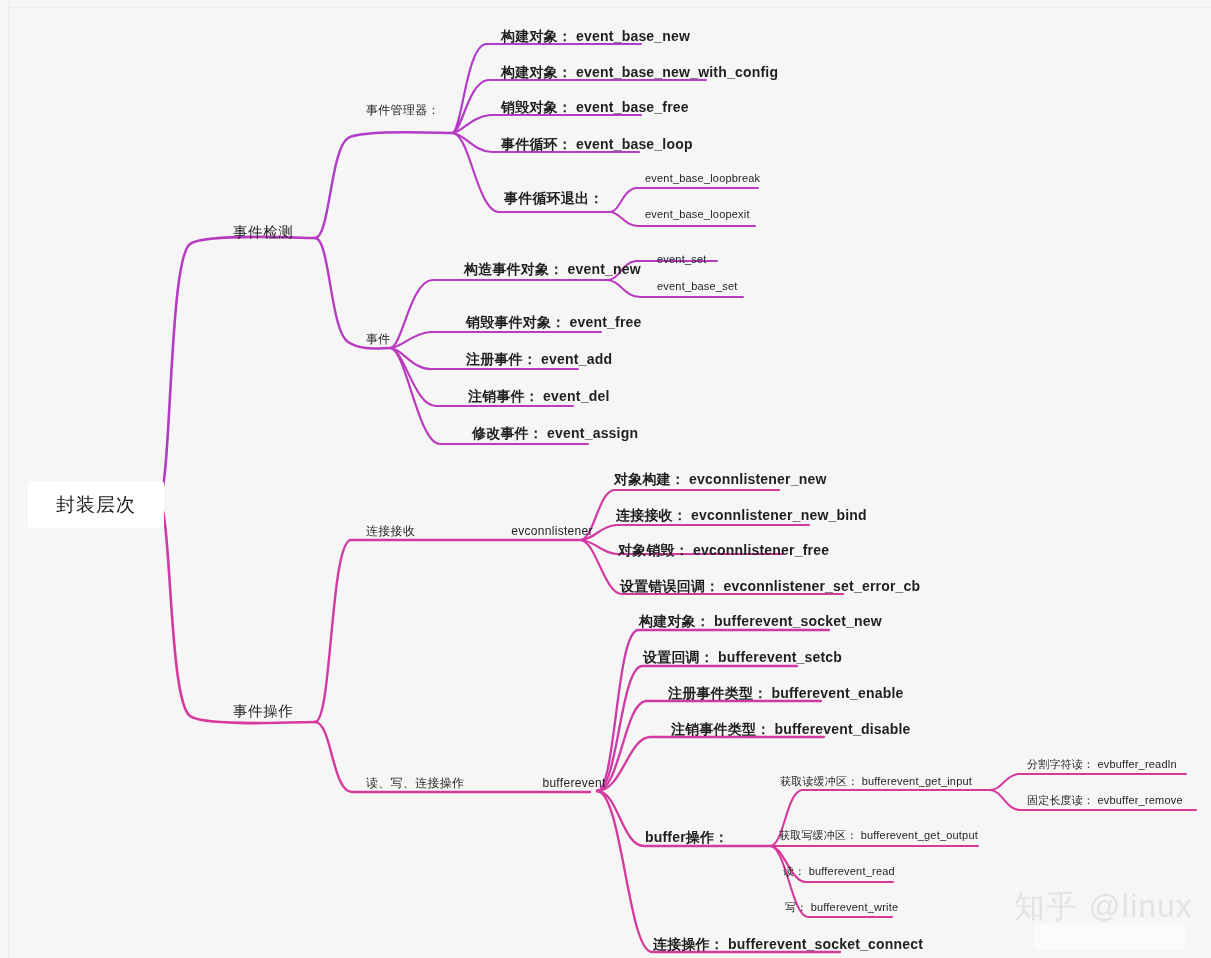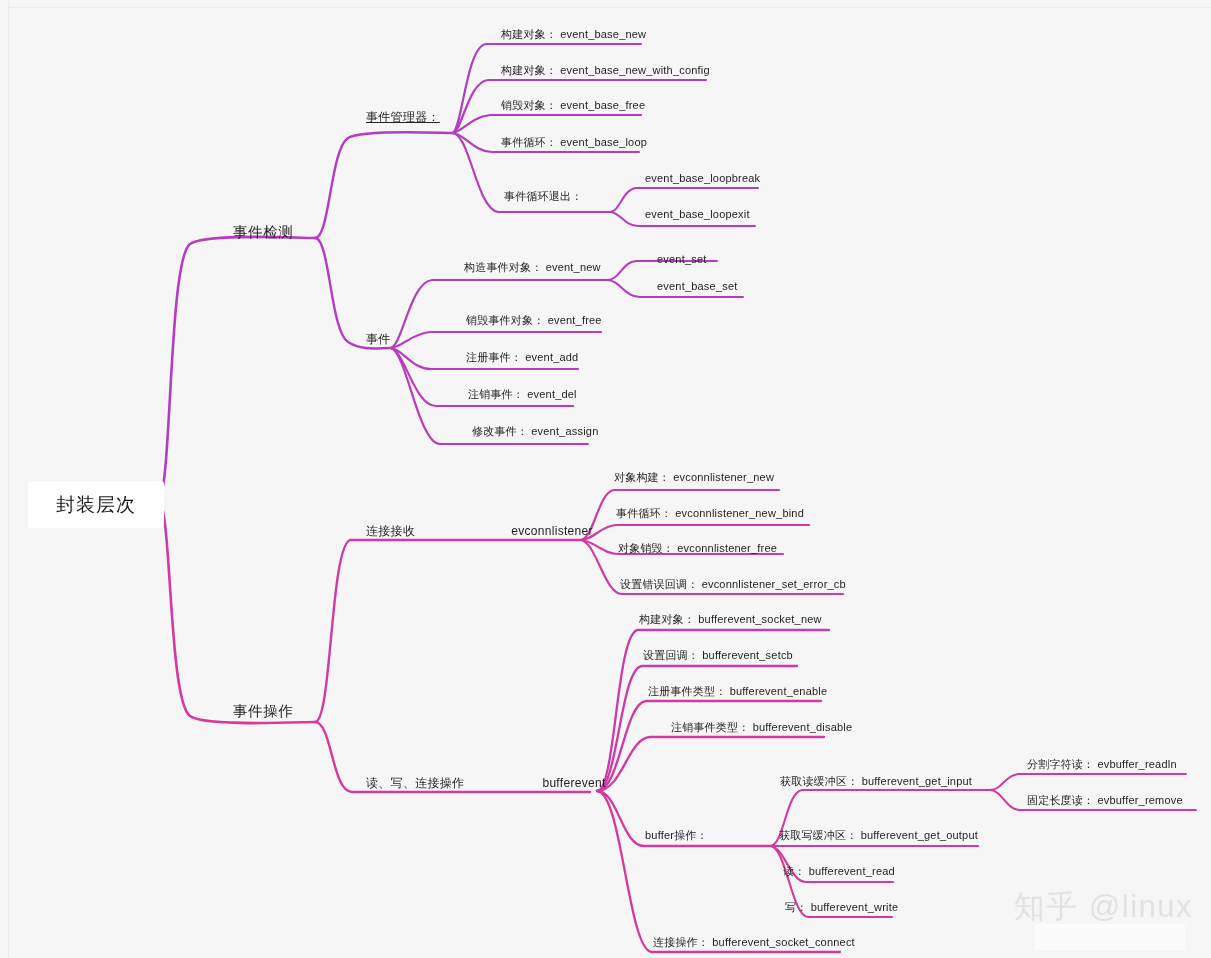--- a/index.html
+++ b/index.html
@@ -55,22 +55,23 @@
   }
   .lvl1 {
     font-size: 14.5px;
     letter-spacing: 0.6px;
   }
   .lvl2 {
     font-size: 12px;
     letter-spacing: 0.3px;
   }
   .lvl3 {
-    font-size: 11px;
+    font-size: 14px;
     letter-spacing: 0.2px;
+    font-weight: bold;
   }
   .lvl4 {
     font-size: 11px;
     letter-spacing: 0.2px;
   }
   .pairnode {
     font-size: 12px;
     letter-spacing: 0.3px;
   }
   .pairnode .gap {
@@ -174,21 +175,21 @@
       <path d="M990,790 C1002,790 1006,810 1020,810 L1196,810" stroke="#d5399e" stroke-width="2.0"></path>
 
     </g>
   </svg>
 
   <div class="node root-node" style="left:28px; top:481px;">封装层次</div>
 
   <div class="node lvl1" style="left:233px; top:225px;">事件检测</div>
   <div class="node lvl1" style="left:233px; top:704px;">事件操作</div>
 
-  <div class="node lvl2" style="left:366px; top:111px;text-decoration:underline;">事件管理器：</div>
+  <div class="node lvl2" style="left:366px; top:104px;">事件管理器：</div>
   <div class="node lvl2" style="left:366px; top:333px;">事件</div>
 
   <div class="node pairnode" style="left:366px; top:525px;"><span>连接接收</span><span class="gap"></span><span>evconnlistener</span></div>
 
   <div class="node pairnode" style="left:366px; top:777px;"><span>读、写、连接操作</span><span class="gap2"></span><span>bufferevent</span></div>
 
   <div class="node lvl3" style="left:501px; top:29px;">构建对象： event_base_new</div>
   <div class="node lvl3" style="left:501px; top:65px;">构建对象： event_base_new_with_config</div>
   <div class="node lvl3" style="left:501px; top:100px;">销毁对象： event_base_free</div>
   <div class="node lvl3" style="left:501px; top:137px;">事件循环： event_base_loop</div>
@@ -200,27 +201,27 @@
   <div class="node lvl3" style="left:464px; top:262px;">构造事件对象： event_new</div>
   <div class="node lvl4" style="left:657px; top:254px;">event_set</div>
   <div class="node lvl4" style="left:657px; top:281px;">event_base_set</div>
 
   <div class="node lvl3" style="left:466px; top:315px;">销毁事件对象： event_free</div>
   <div class="node lvl3" style="left:466px; top:352px;">注册事件： event_add</div>
   <div class="node lvl3" style="left:468px; top:389px;">注销事件： event_del</div>
   <div class="node lvl3" style="left:472px; top:426px;">修改事件： event_assign</div>
 
   <div class="node lvl3" style="left:614px; top:472px;">对象构建： evconnlistener_new</div>
-  <div class="node lvl3" style="left:616px; top:508px;">事件循环： evconnlistener_new_bind</div>
+  <div class="node lvl3" style="left:616px; top:508px;">连接接收： evconnlistener_new_bind</div>
   <div class="node lvl3" style="left:618px; top:543px;">对象销毁： evconnlistener_free</div>
   <div class="node lvl3" style="left:620px; top:579px;">设置错误回调： evconnlistener_set_error_cb</div>
 
   <div class="node lvl3" style="left:639px; top:614px;">构建对象： bufferevent_socket_new</div>
   <div class="node lvl3" style="left:643px; top:650px;">设置回调： bufferevent_setcb</div>
-  <div class="node lvl3" style="left:648px; top:686px;">注册事件类型： bufferevent_enable</div>
+  <div class="node lvl3" style="left:668px; top:686px;">注册事件类型： bufferevent_enable</div>
   <div class="node lvl3" style="left:671px; top:722px;">注销事件类型： bufferevent_disable</div>
   <div class="node lvl3" style="left:645px; top:830px;">buffer操作：</div>
   <div class="node lvl3" style="left:653px; top:937px;">连接操作： bufferevent_socket_connect</div>
 
   <div class="node lvl4" style="left:780px; top:776px;">获取读缓冲区： bufferevent_get_input</div>
   <div class="node lvl4" style="left:779px; top:830px;">获取写缓冲区： bufferevent_get_output</div>
   <div class="node lvl4" style="left:783px; top:866px;">读： bufferevent_read</div>
   <div class="node lvl4" style="left:785px; top:902px;">写： bufferevent_write</div>
 
   <div class="node lvl4" style="left:1027px; top:759px;">分割字符读： evbuffer_readln</div>

